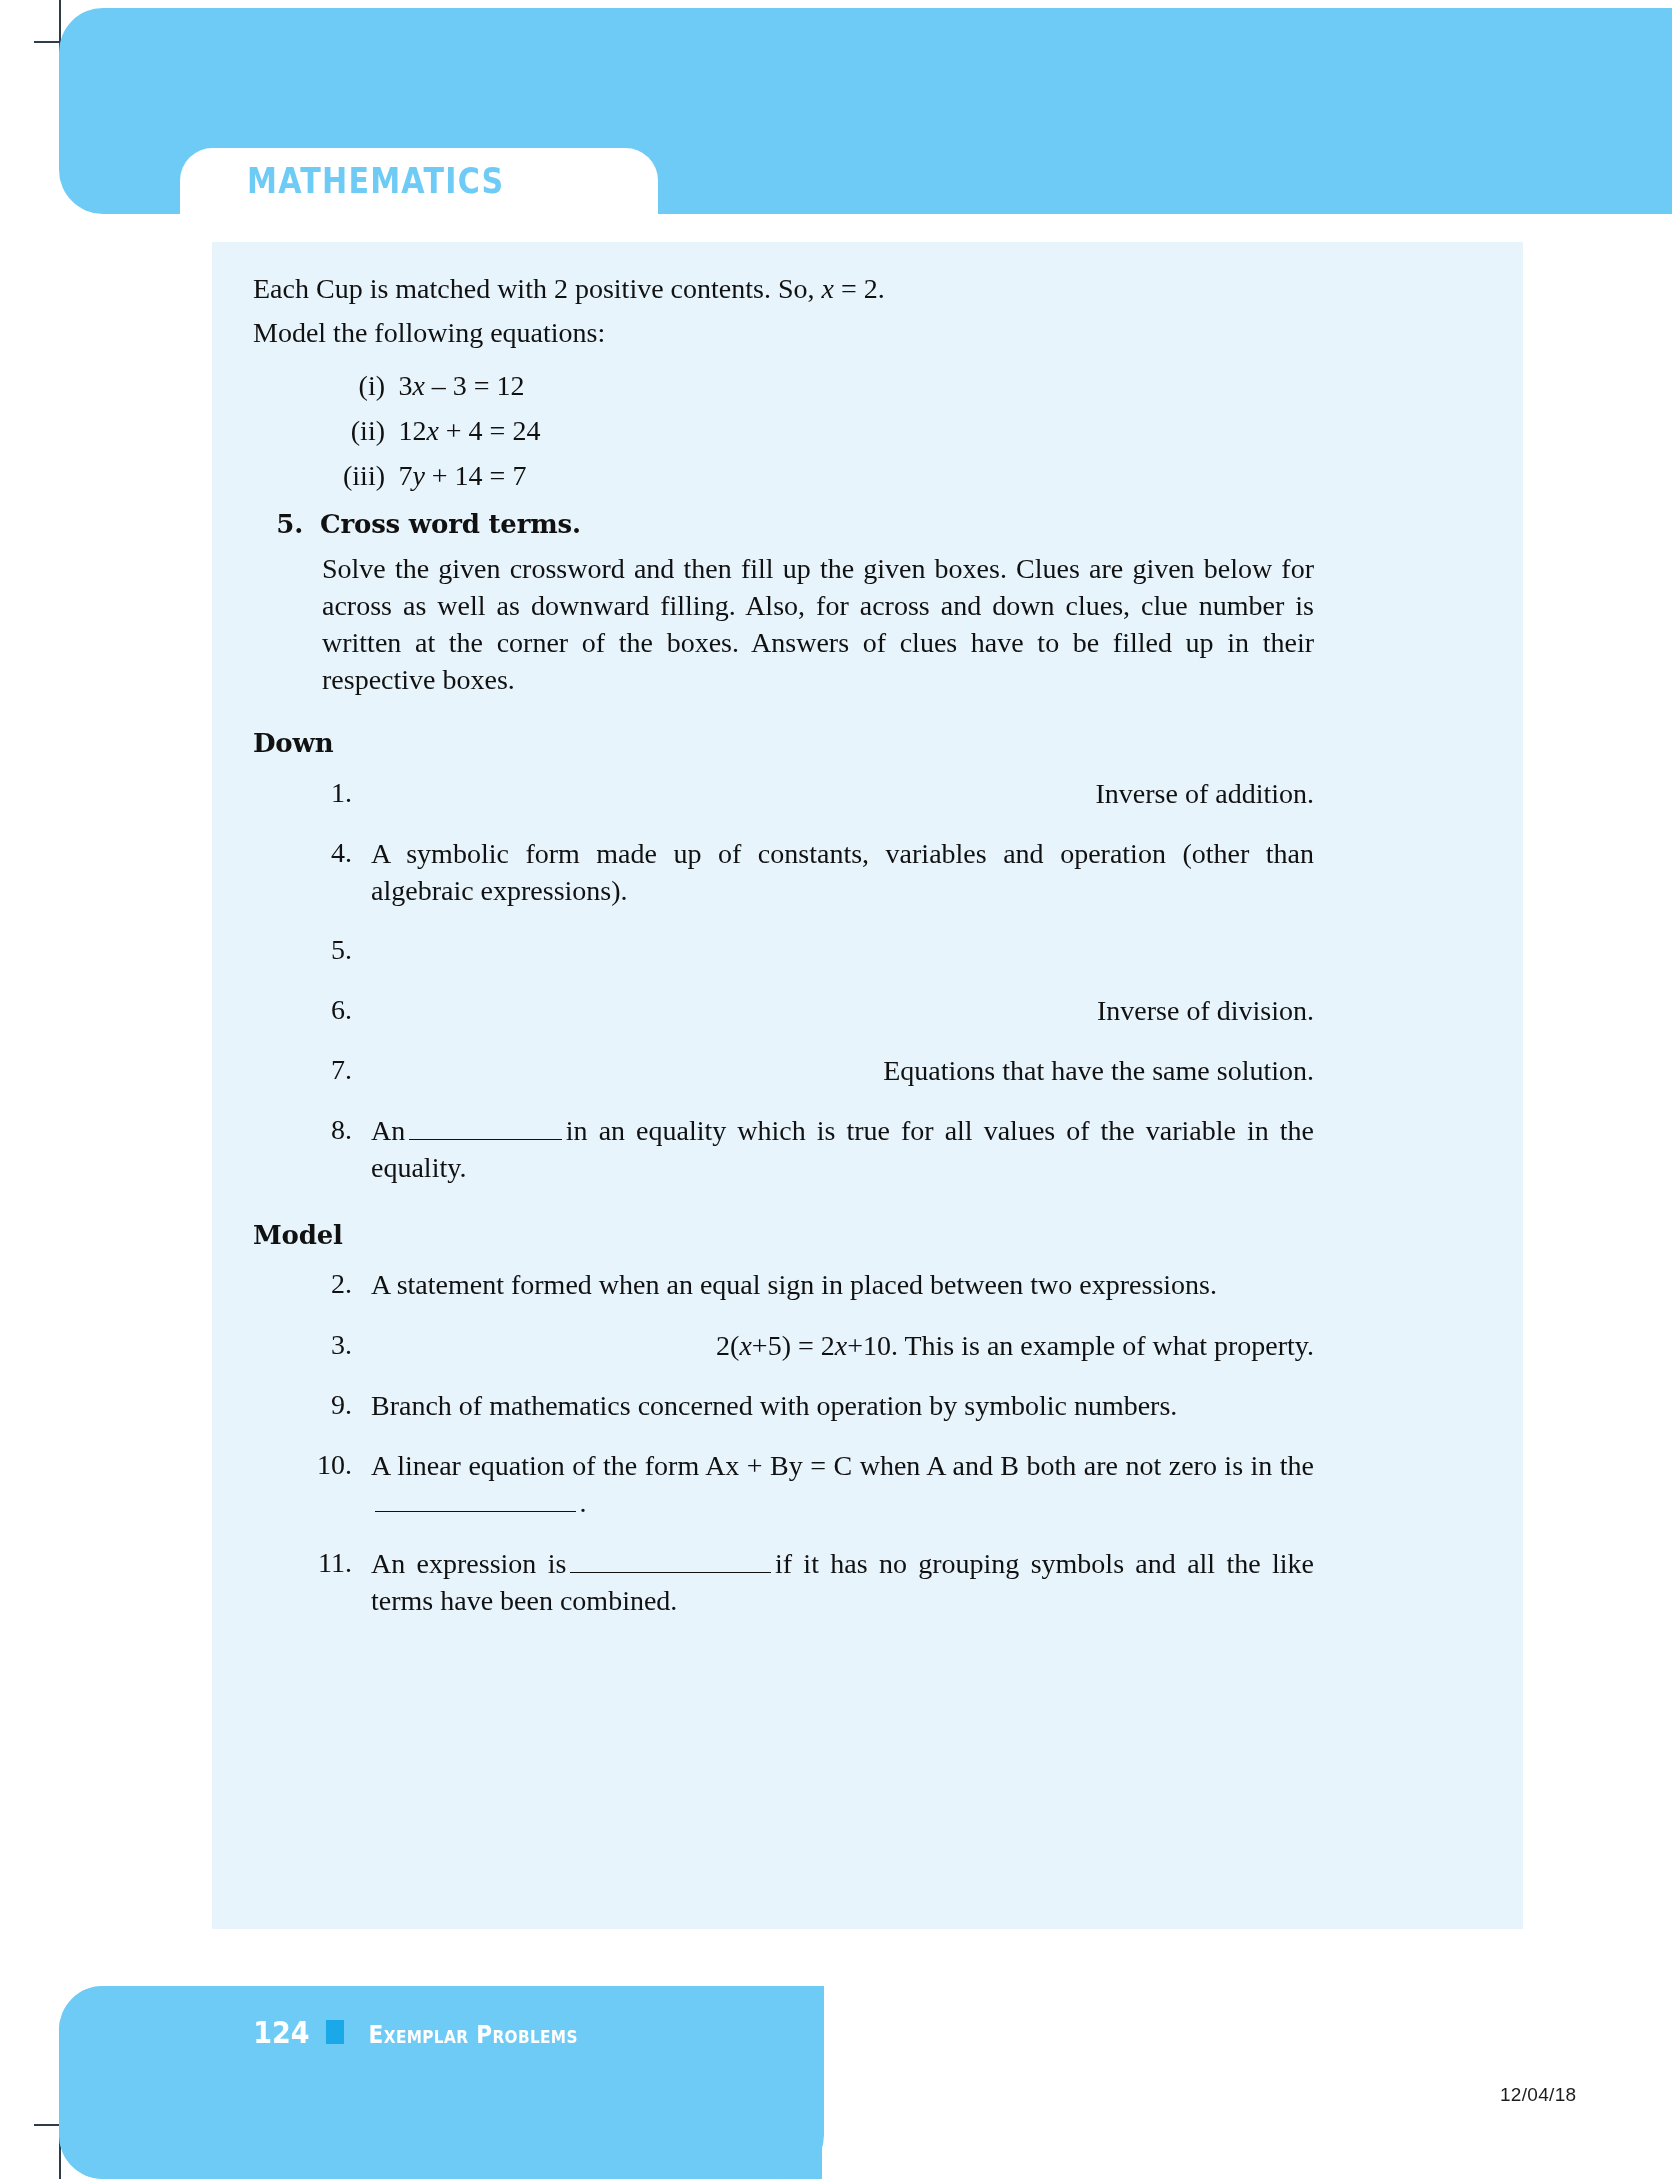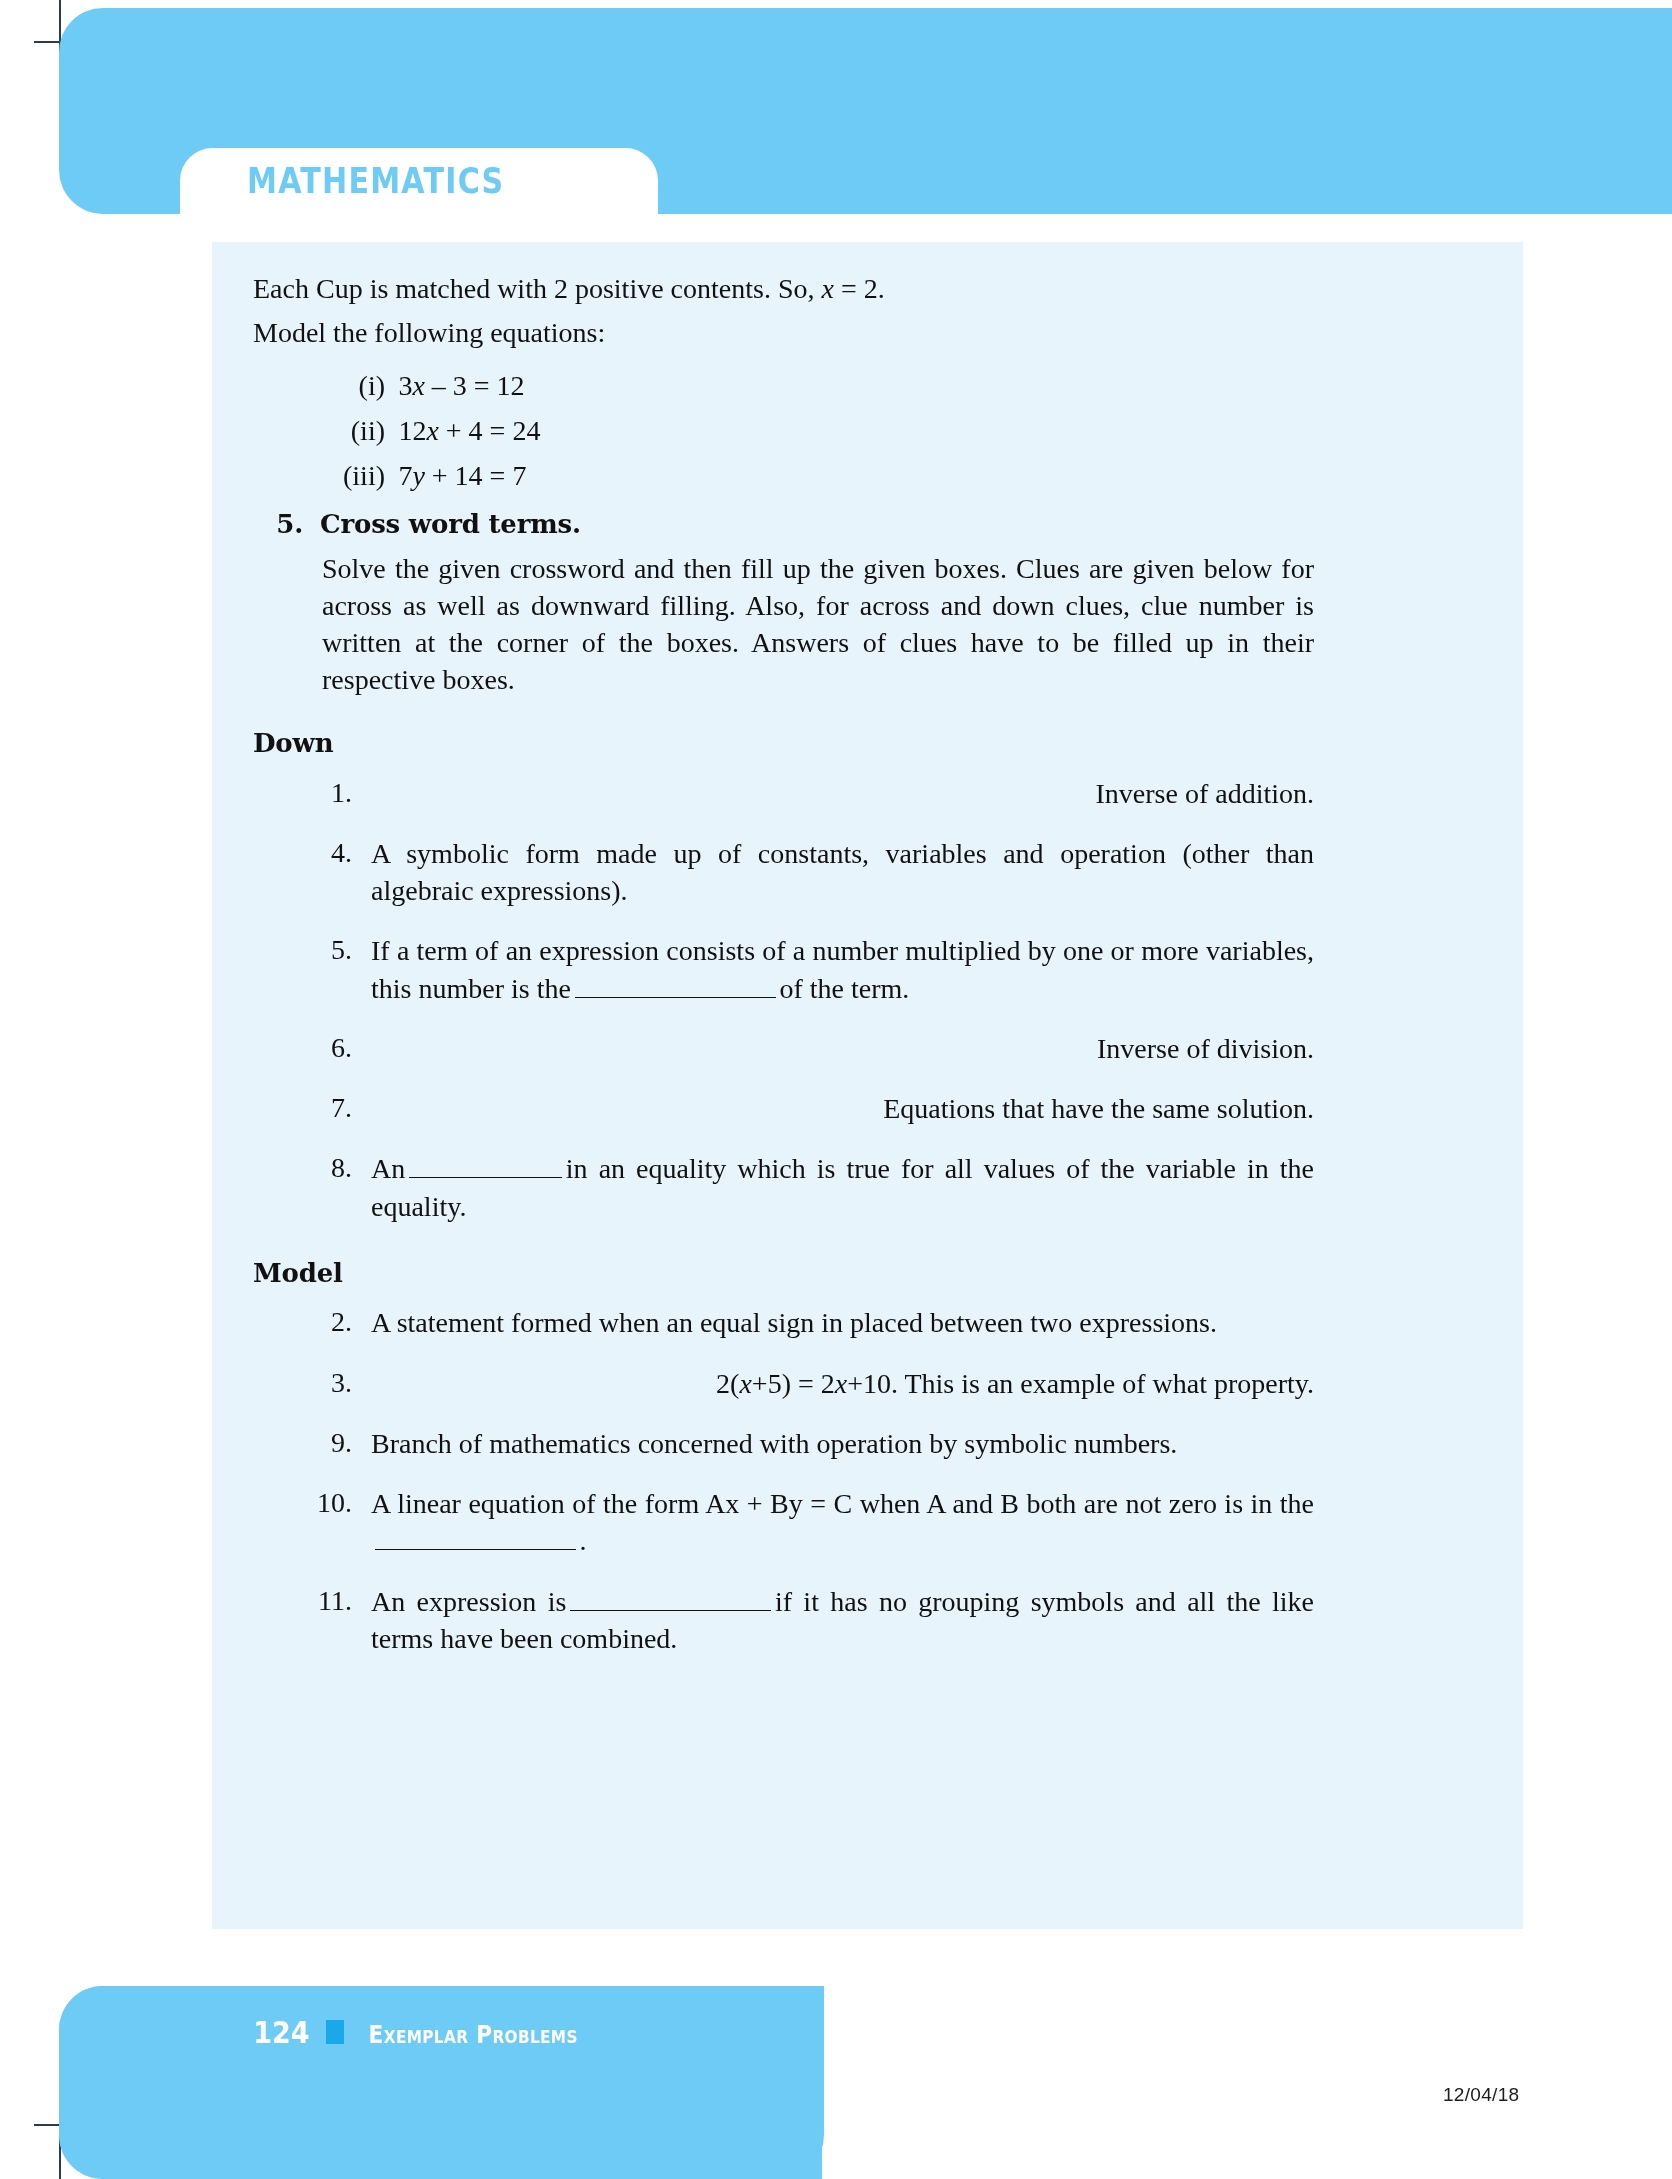--- a/index.html
+++ b/index.html
@@ -121,21 +121,21 @@
     font-size: 24px;
     font-variant: small-caps;
     letter-spacing: 0.4px;
     color: #ffffff;
     transform: scaleX(0.9);
     transform-origin: left baseline;
   }
 
   .date-stamp {
     position: absolute;
-    left: 1443px;
+    left: 1500px;
     top: 2084px;
     font-family: "Liberation Sans", sans-serif;
     font-size: 19px;
     color: #1c1c1c;
     letter-spacing: 0.3px;
   }
 
   
   .content-card {
     position: absolute;
@@ -295,21 +295,20 @@
       <span class="clue-text nojustify"><span>Inverse of addition.</span></span>
     </div>
 
     <div class="clue">
       <span class="clue-num">4.</span>
       <span class="clue-text"><span>A symbolic form made up of constants, variables and operation (other than algebraic expressions).</span></span>
     </div>
 
     <div class="clue">
       <span class="clue-num">5.</span>
-      <span class="clue-text"><span>If a term of an expression consists of a number multiplied by one or more variables, this number is the</span><span class="blank blank-md"></span><span>of the term.</span></span>
     </div>
 
     <div class="clue">
       <span class="clue-num">6.</span>
       <span class="clue-text nojustify"><span>Inverse of division.</span></span>
     </div>
 
     <div class="clue">
       <span class="clue-num">7.</span>
       <span class="clue-text nojustify"><span>Equations that have the same solution.</span></span>

